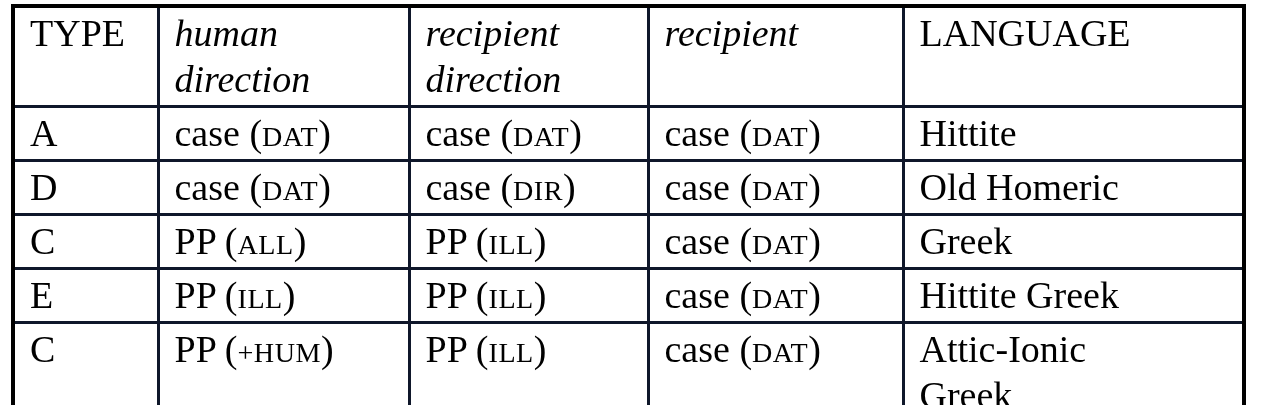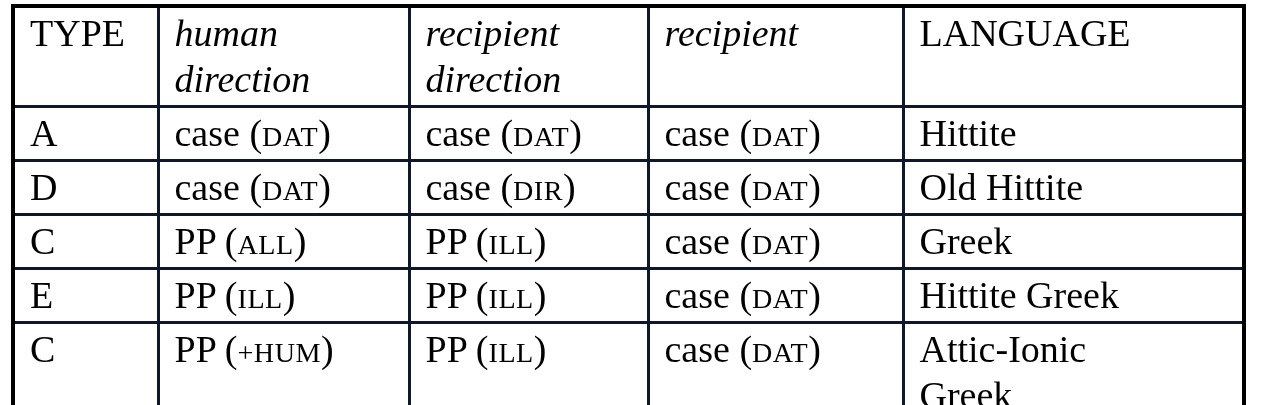--- a/index.html
+++ b/index.html
@@ -73,21 +73,21 @@
           <span class="line">Hittite</span>
           <span class="line"></span>
         </td>
     </tr>
     <tr>
       <td>D</td>
       <td><span>case (</span><span class="sc">DAT</span><span>)</span></td>
       <td><span>case (</span><span class="sc">DIR</span><span>)</span></td>
       <td><span>case (</span><span class="sc">DAT</span><span>)</span></td>
       <td>
-          <span class="line">Old Hittite</span>
+          <span class="line">Old Homeric</span>
           <span class="line"></span>
         </td>
     </tr>
     <tr>
       <td>C</td>
       <td><span>PP (</span><span class="sc">ALL</span><span>)</span></td>
       <td><span>PP (</span><span class="sc">ILL</span><span>)</span></td>
       <td><span>case (</span><span class="sc">DAT</span><span>)</span></td>
       <td>
           <span class="line">Greek</span>

